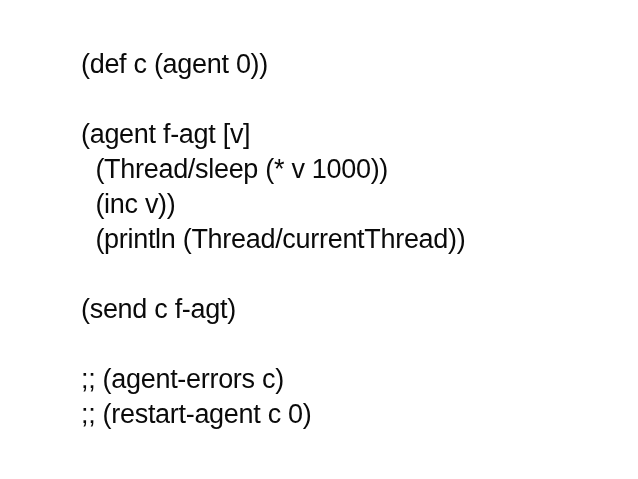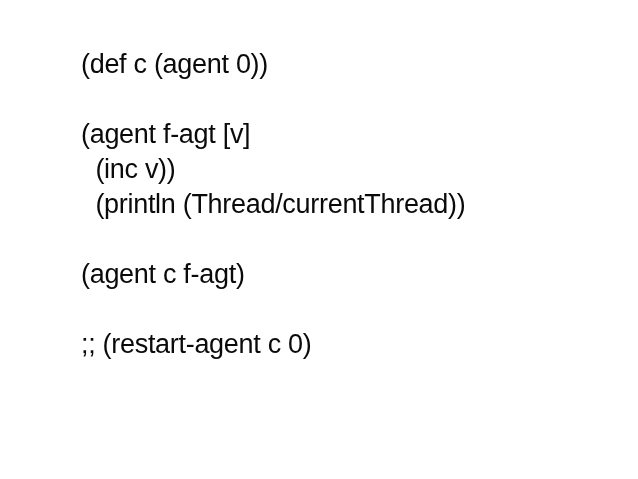--- a/index.html
+++ b/index.html
@@ -34,20 +34,22 @@
   }
 </style>
 </head>
 <body>
 
 <div class="slide">
   <div class="code-block">
       <div class="code-line">(def c (agent 0))</div>
       <div class="code-line"></div>
       <div class="code-line">(agent f-agt [v]</div>
+      <div class="code-line">  (Thread/sleep (* v 1000))</div>
       <div class="code-line">  (inc v))</div>
       <div class="code-line">  (println (Thread/currentThread))</div>
       <div class="code-line"></div>
-      <div class="code-line">(agent c f-agt)</div>
+      <div class="code-line">(send c f-agt)</div>
       <div class="code-line"></div>
+      <div class="code-line">;; (agent-errors c)</div>
       <div class="code-line">;; (restart-agent c 0)</div>
     </div>
 </div>
 
 </body></html>

